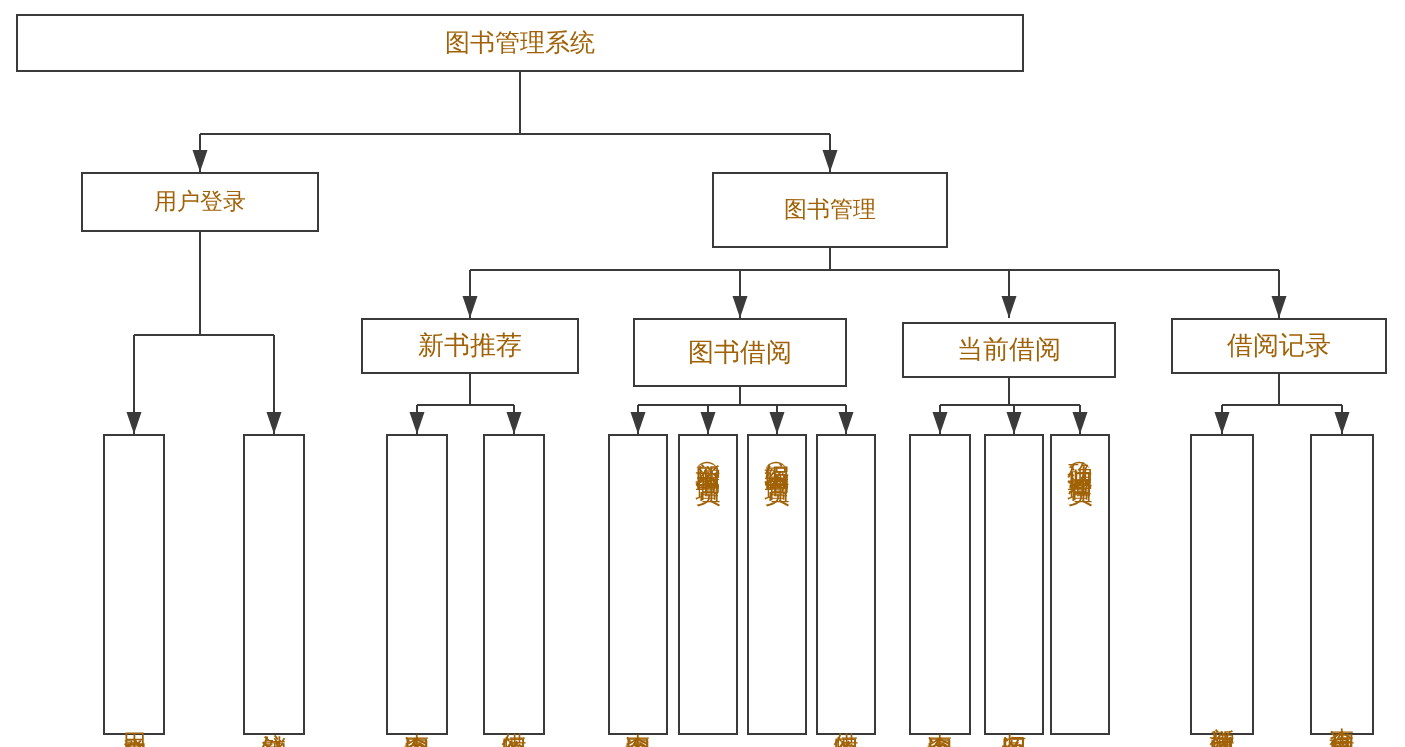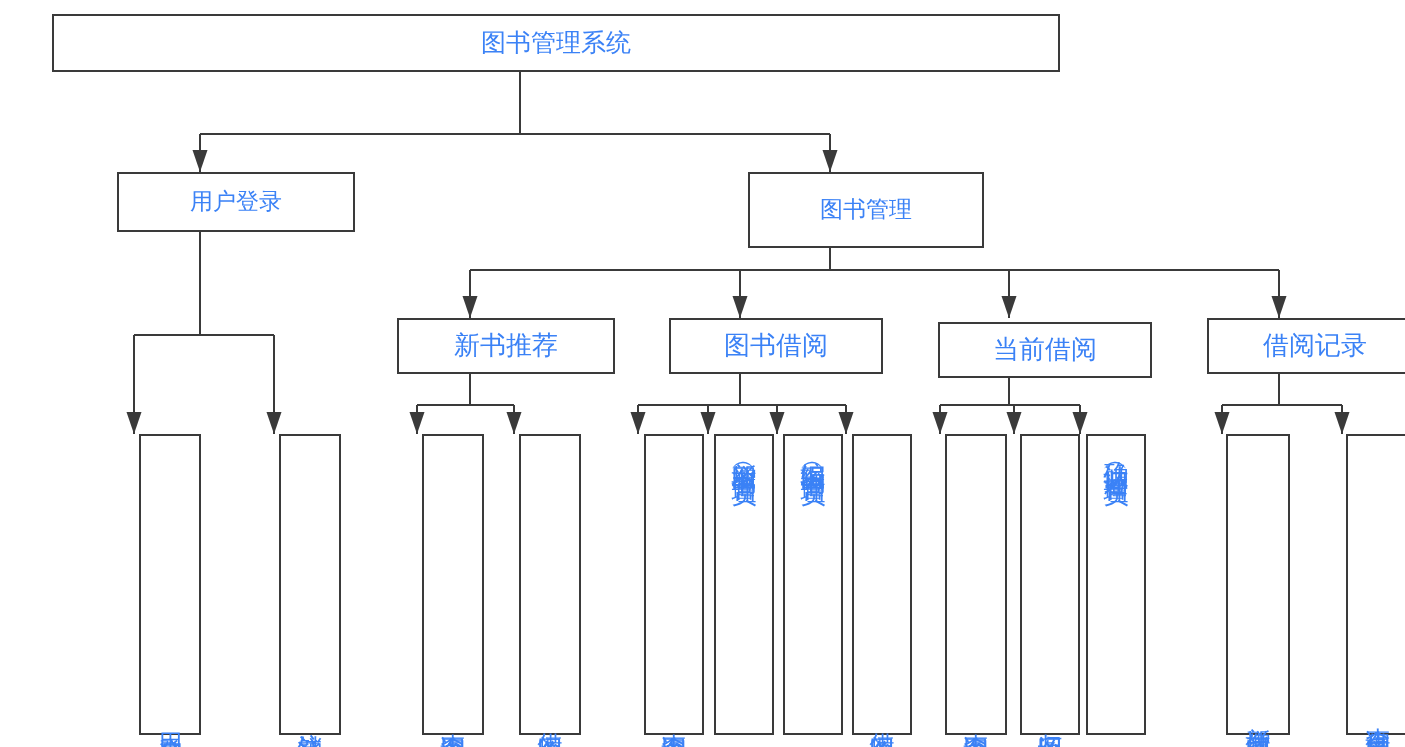--- a/index.html
+++ b/index.html
@@ -23,28 +23,27 @@
     left: 0;
     top: 0;
     width: 1405px;
     height: 747px;
   }
   .node {
     position: absolute;
     box-sizing: border-box;
     border: 2.5px solid #3a3a3a;
     background: #ffffff;
-    color: #3b82f6;
+    color: #a16207;
     display: flex;
     align-items: center;
     justify-content: center;
     text-align: center;
     line-height: 1.12;
     z-index: 2;
-    margin-left: 36px;
   }
   .node.level0 {
     font-size: 25px;
   }
   .node.level1 {
     font-size: 23px;
   }
   .node.level2 {
     font-size: 26px;
   }
@@ -140,21 +139,21 @@
       </div>
       <div class="node level1" style="left: 81px; top: 172px; width: 238px; height: 60px;">
         <span>用户登录</span>
       </div>
       <div class="node level1" style="left: 712px; top: 172px; width: 236px; height: 76px;">
         <span>图书管理</span>
       </div>
       <div class="node level2" style="left: 361px; top: 318px; width: 218px; height: 56px;">
         <span>新书推荐</span>
       </div>
-      <div class="node level2" style="left: 633px; top: 318px; width: 214px; height: 56px;">
+      <div class="node level2" style="left: 633px; top: 318px; width: 214px; height: 69px;">
         <span>图书借阅</span>
       </div>
       <div class="node level2" style="left: 902px; top: 322px; width: 214px; height: 56px; align-items: center;">
         <span>当前借阅</span>
       </div>
       <div class="node level2" style="left: 1171px; top: 318px; width: 216px; height: 56px;">
         <span>借阅记录</span>
       </div>
       <div class="node level3 leaf" style="left: 103px; top: 434px; width: 62px; height: 301px;">
         <span class="vtext">用户登录</span>

